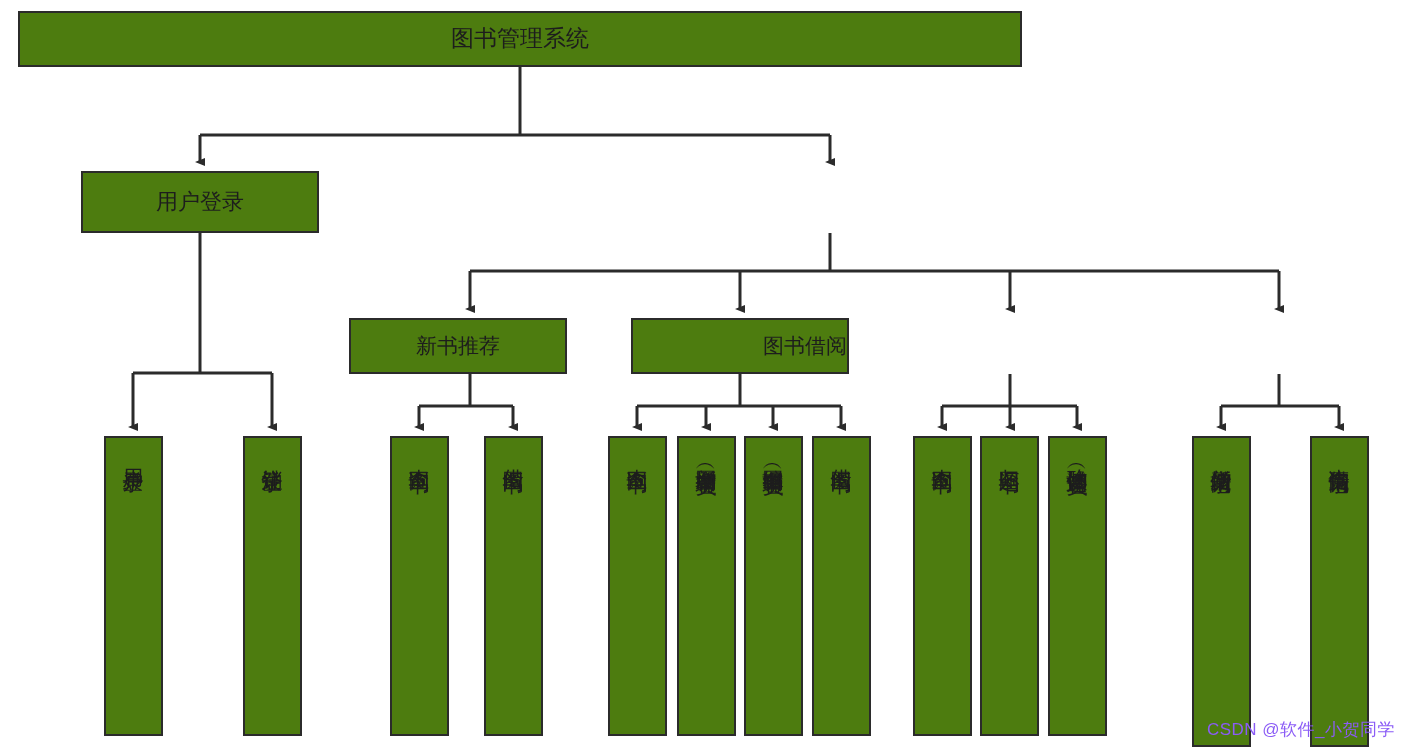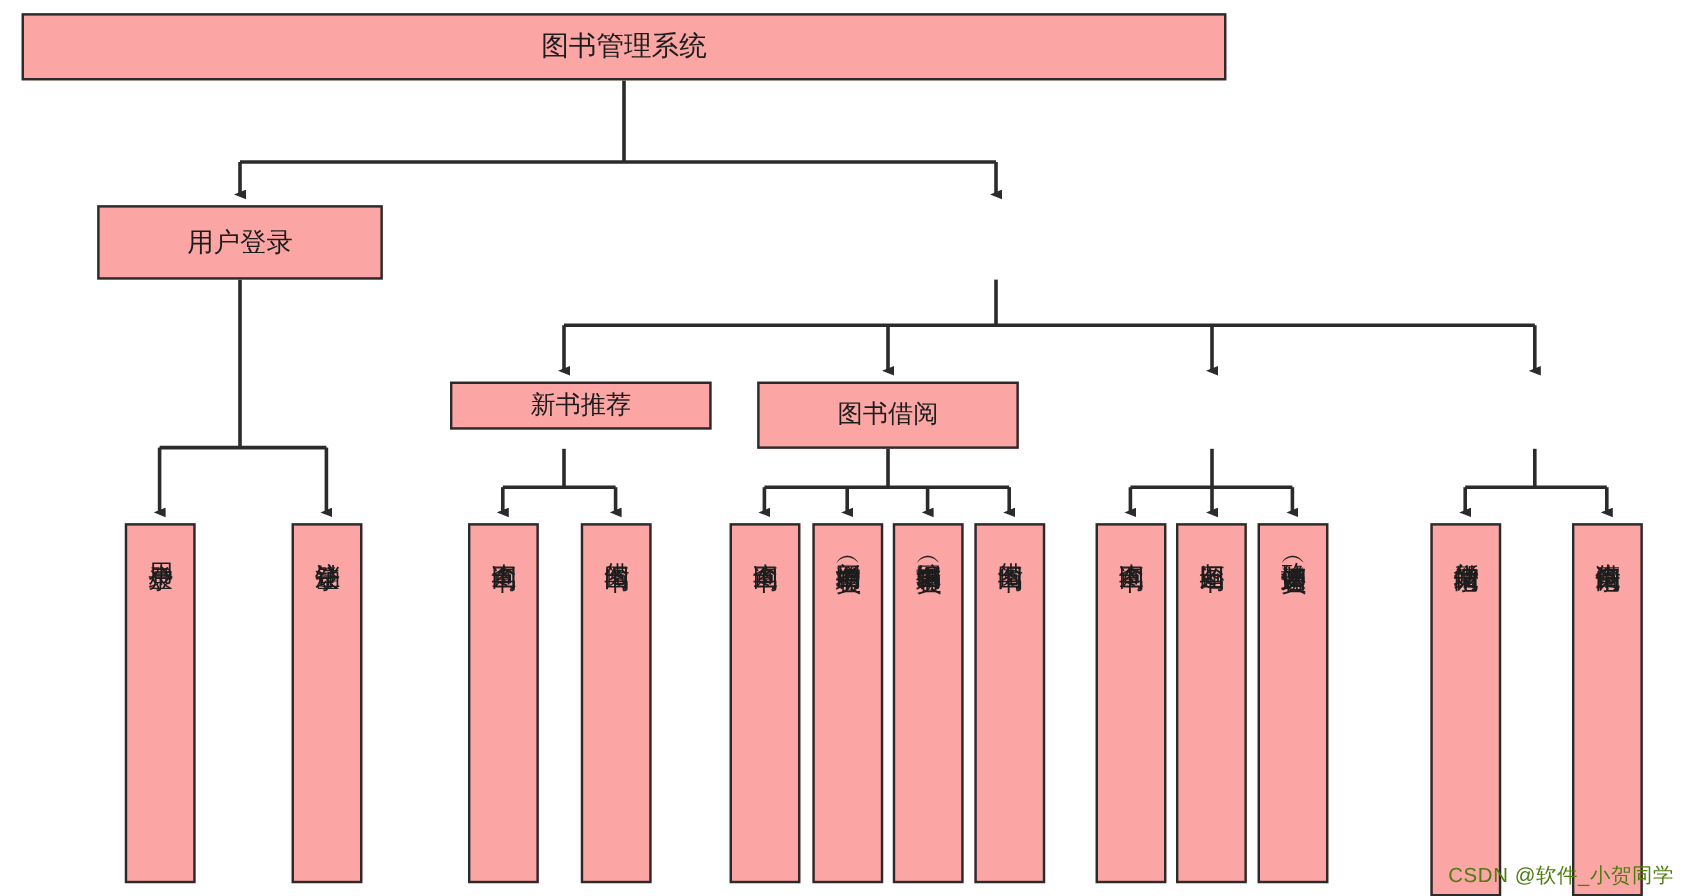--- a/index.html
+++ b/index.html
@@ -22,21 +22,21 @@
     left: 0;
     top: 0;
     width: 1405px;
     height: 747px;
     pointer-events: none;
   }
   .node {
     position: absolute;
     box-sizing: border-box;
     border: 2px solid #2b2b2b;
-    background: #fca5a5;
+    background: #4d7c0f;
     display: flex;
     align-items: center;
     justify-content: center;
     color: #1d1d1d;
   }
   .node .node-label {
     display: block;
     text-align: center;
     line-height: 1.18;
     white-space: nowrap;
@@ -63,21 +63,21 @@
     white-space: normal;
   }
   .node-leaf.leaf-tall .node-label {
     letter-spacing: 1px;
   }
   #watermark {
     position: absolute;
     right: 10px;
     bottom: 6px;
     font-size: 17px;
-    color: #4d7c0f;
+    color: #8b5cf6;
     letter-spacing: 0.5px;
     white-space: nowrap;
   }
 </style>
 </head>
 <body>
 
 <div id="diagram-canvas">
 
   <svg id="edge-layer" viewBox="0 0 1405 747" width="1405" height="747">
@@ -131,24 +131,24 @@
   </svg>
 
   <div class="node node-root" style="left:18px; top:11px; width:1004px; height:56px;">
     <span class="node-label">图书管理系统</span>
   </div>
 
   <div class="node node-level2" style="left:81px; top:171px; width:238px; height:62px;">
     <span class="node-label">用户登录</span>
   </div>
 
-  <div class="node node-level3" style="left:375px; top:318px; width:218px; height:40px;">
+  <div class="node node-level3" style="left:349px; top:318px; width:218px; height:56px;">
     <span class="node-label">新书推荐</span>
   </div>
-  <div class="node node-level3" style="left:631px; top:318px; width:218px; height:56px;">
+  <div class="node node-level3" style="left:631px; top:318px; width:218px; height:56px;justify-content:flex-end;">
     <span class="node-label">图书借阅</span>
   </div>
 
   <div class="node node-leaf" style="left:104px; top:436px; width:59px; height:300px;">
     <span class="node-label">用户登录</span>
   </div>
   <div class="node node-leaf" style="left:243px; top:436px; width:59px; height:300px;">
     <span class="node-label">注销登录</span>
   </div>
   <div class="node node-leaf" style="left:390px; top:436px; width:59px; height:300px;">

